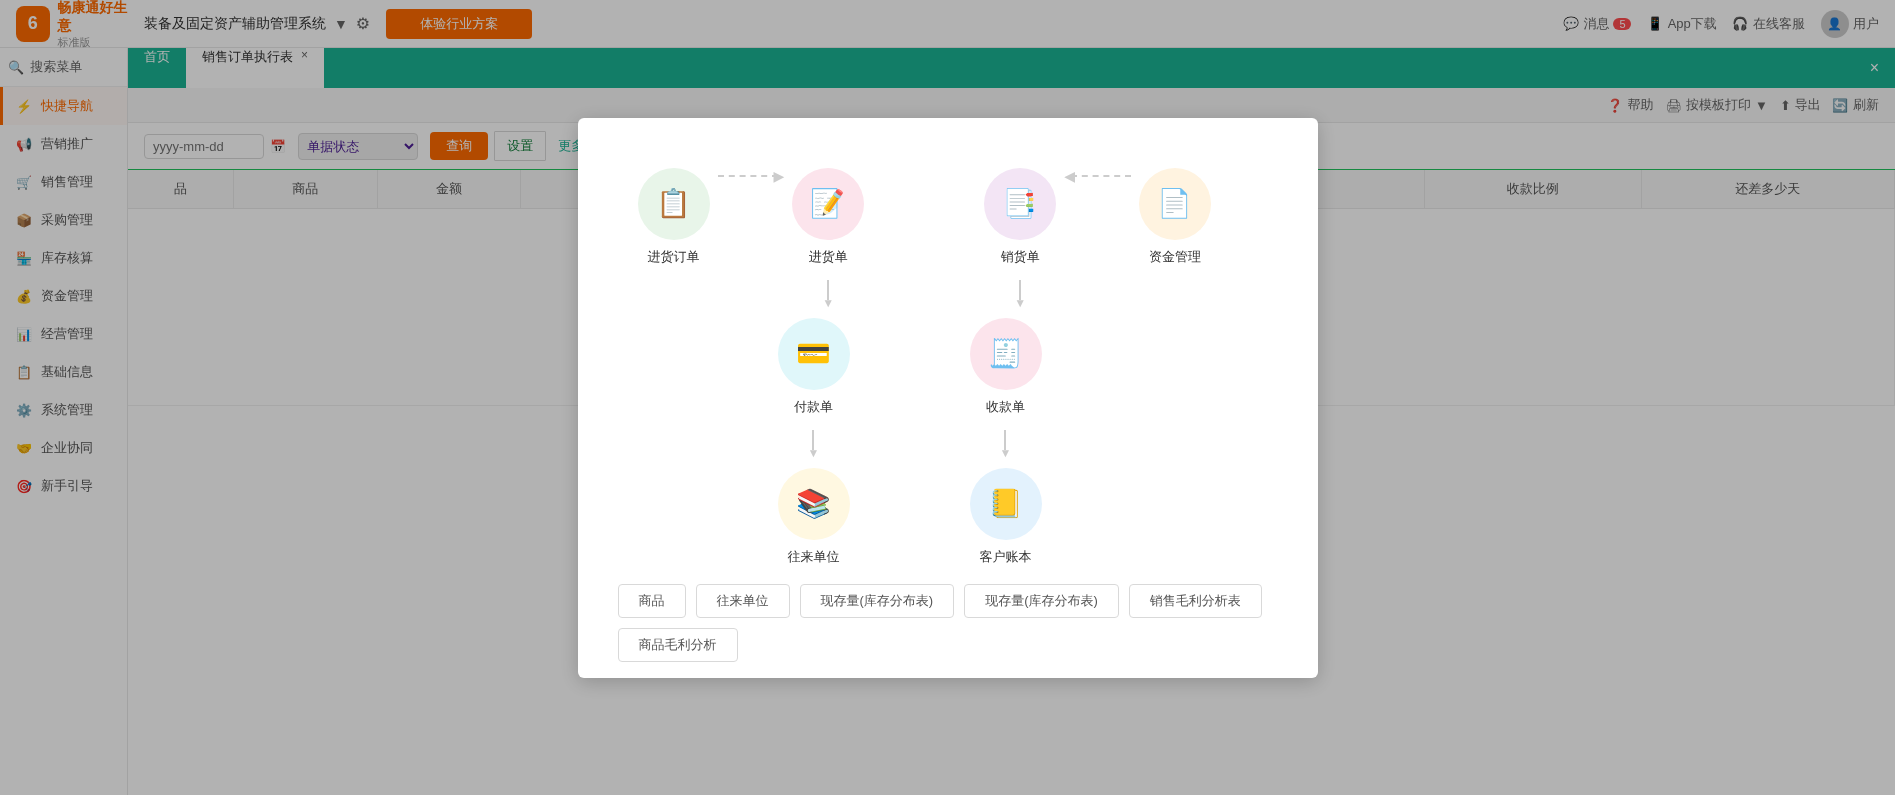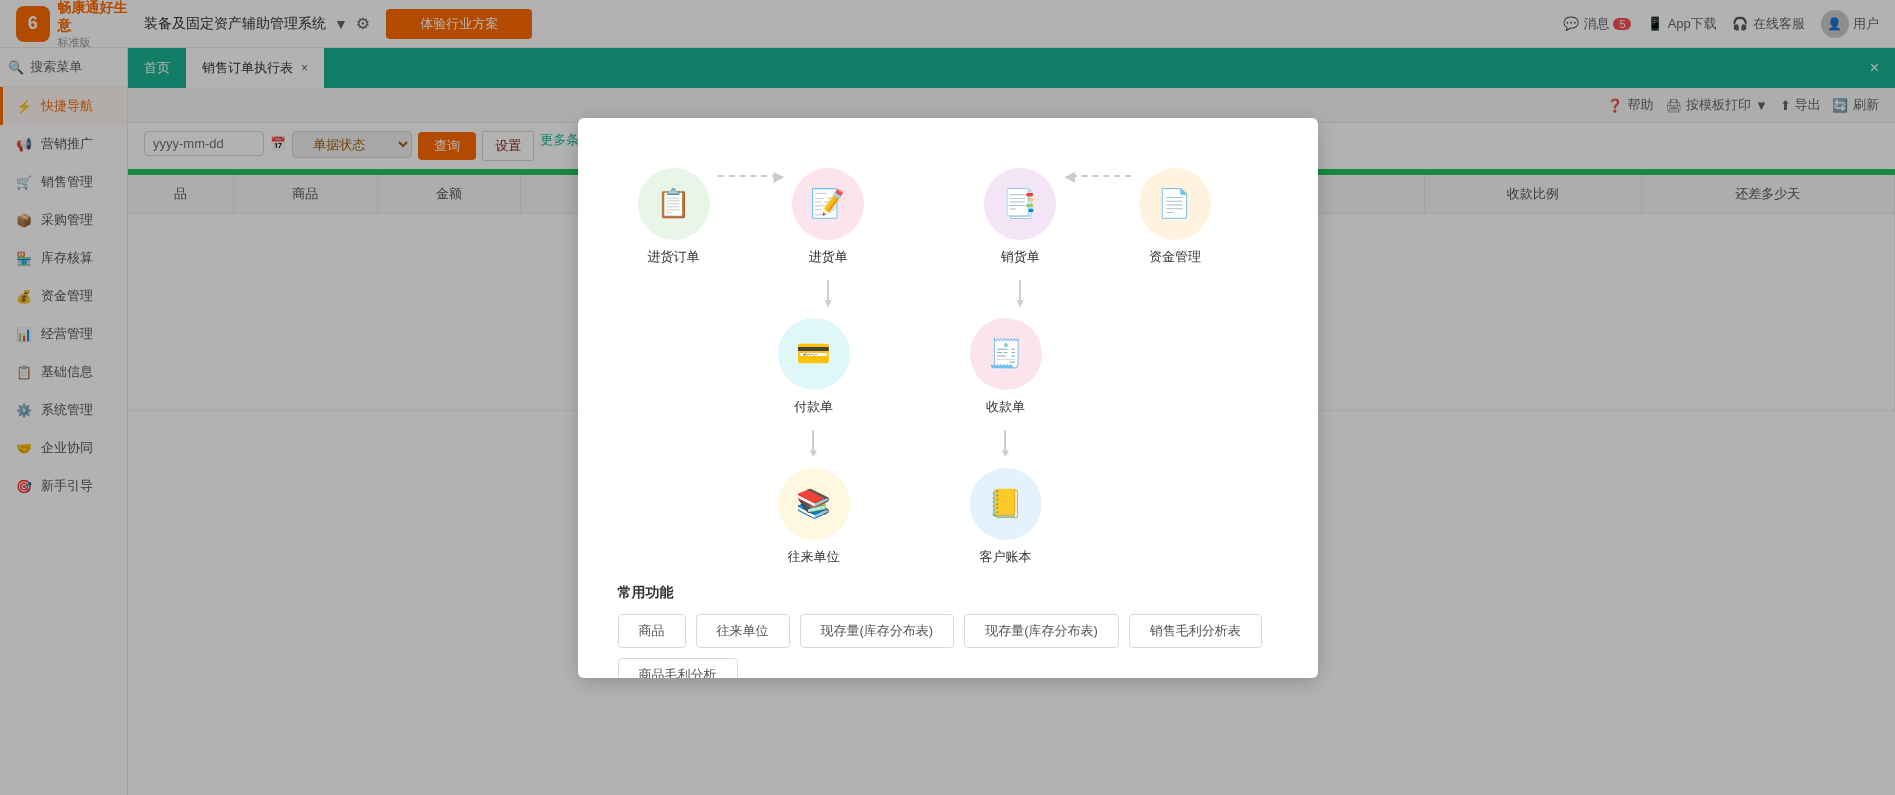--- a/index.html
+++ b/index.html
@@ -21,42 +21,42 @@
     .system-dropdown { cursor: pointer; color: #666; }
     .gear-icon { color: #666; cursor: pointer; font-size: 16px; margin-right: 8px; }
     .trial-btn { background: #ff6b00; color: white; border: none; border-radius: 4px; padding: 6px 34px; cursor: pointer; font-size: 13px; }
     .top-right { margin-left: auto; display: flex; align-items: center; gap: 16px; font-size: 13px; color: #666; }
     .top-right-item { display: flex; align-items: center; gap: 4px; cursor: pointer; }
     .badge { background: #ff4d4f; color: white; border-radius: 10px; font-size: 11px; padding: 0 5px; min-width: 18px; text-align: center; }
     .avatar { width: 28px; height: 28px; background: #ccc; border-radius: 50%; display: flex; align-items: center; justify-content: center; color: #666; font-size: 12px; overflow: hidden; }
 
     
     .tabs-bar { height: 40px; background: #1ab394; display: flex; align-items: center; padding: 0 0; flex-shrink: 0; }
-    .tab-item { height: 100%; display: flex; align-items: center; padding: 0 16px; cursor: pointer; color: rgba(255,255,255,0.8); font-size: 13px; position: relative; }
+    .tab-item { height: 100%; display: flex; align-items: flex-start; padding: 0 16px; cursor: pointer; color: rgba(255,255,255,0.8); font-size: 13px; position: relative; }
     .tab-item.active { background: #fff; color: #333; }
     .tab-item.home { color: white; }
     .tab-close { margin-left: 8px; font-size: 12px; color: #666; }
     .tabs-close-all { margin-left: auto; margin-right: 16px; color: white; cursor: pointer; font-size: 16px; }
 
     
     .sidebar-search { padding: 10px 8px; border-bottom: 1px solid #f0f0f0; display: flex; align-items: center; gap: 6px; color: #666; font-size: 13px; cursor: pointer; }
     .sidebar-item { display: flex; align-items: center; gap: 8px; padding: 10px 12px; cursor: pointer; color: #555; font-size: 13px; border-left: 3px solid transparent; }
     .sidebar-item.active { border-left-color: #ff6b00; background: #fff8f5; color: #ff6b00; }
     .sidebar-icon { width: 18px; height: 18px; display: flex; align-items: center; justify-content: center; }
 
     
     .content-header { background: #f8f8f8; padding: 8px 16px; display: flex; align-items: center; justify-content: flex-end; gap: 12px; border-bottom: 1px solid #e8e8e8; flex-shrink: 0; }
     .header-btn { display: flex; align-items: center; gap: 4px; color: #666; cursor: pointer; font-size: 13px; }
     .query-btn { background: #ff6b00; color: white; border: none; border-radius: 4px; padding: 5px 16px; cursor: pointer; font-size: 13px; }
-    .set-btn { background: #fff; color: #7f1d1d; border: 1px solid #d9d9d9; border-radius: 1px; padding: 5px 12px; cursor: pointer; font-size: 13px; }
-
-    .filter-bar { padding: 8px 16px; background: #fff; display: flex; align-items: flex-start; gap: 6px; border-bottom: 6px solid #22c55e; flex-shrink: 0; flex-wrap: wrap; }
+    .set-btn { background: #fff; color: #15803d; border: 1px solid #d9d9d9; border-radius: 1px; padding: 5px 12px; cursor: pointer; font-size: 13px; }
+
+    .filter-bar { padding: 8px 16px; background: #fff; display: flex; align-items: center; gap: 12px; border-bottom: 1px solid #22c55e; flex-shrink: 0; flex-wrap: wrap; }
     .filter-item { display: flex; align-items: center; gap: 6px; font-size: 13px; }
     .date-input { border: 1px solid #d9d9d9; border-radius: 4px; padding: 4px 8px; width: 120px; font-size: 13px; color: #999; }
-    .select-input { border: 1px solid #d9d9d9; border-radius: 4px; padding: 4px 16px; min-width: 120px; font-size: 13px; color: #a16207; }
+    .select-input { border: 1px solid #d9d9d9; border-radius: 4px; padding: 4px 4px; min-width: 120px; font-size: 13px; color: #4c1d95; }
     .more-conditions { color: #1ab394; cursor: pointer; font-size: 13px; }
 
     
     .table-container { flex: 1; overflow: auto; background: #fff; position: relative; }
     table { width: 100%; border-collapse: collapse; font-size: 13px; }
     th { background: #f8f8f8; padding: 10px 12px; text-align: center; border-bottom: 1px solid #e8e8e8; border-right: 1px solid #e8e8e8; color: #555; white-space: nowrap; font-weight: normal; }
     td { padding: 8px 12px; text-align: center; border-bottom: 1px solid #f0f0f0; border-right: 1px solid #f0f0f0; color: #666; }
     .no-data { text-align: center; padding: 60px; color: #999; font-size: 14px; }
     .no-data-text { margin-top: 20px; }
 
@@ -362,21 +362,20 @@
           <div class="flow-item">
             <div class="flow-circle" style="background:#e3f2fd;width:72px;height:72px;border-radius:50%;display:flex;align-items:center;justify-content:center;">
               <span style="font-size:28px;">📒</span>
             </div>
             <div class="flow-label">客户账本</div>
           </div>
         </div>
       </div>
 
       <div class="common-section">
-        <div class="common-title">常用功能</div>
         <div class="common-btns">
           <button class="common-btn">商品</button>
           <button class="common-btn">往来单位</button>
           <button class="common-btn">现存量(库存分布表)</button>
           <button class="common-btn">现存量(库存分布表)</button>
           <button class="common-btn">销售毛利分析表</button>
           <button class="common-btn">商品毛利分析</button>
         </div>
 
       </div>

